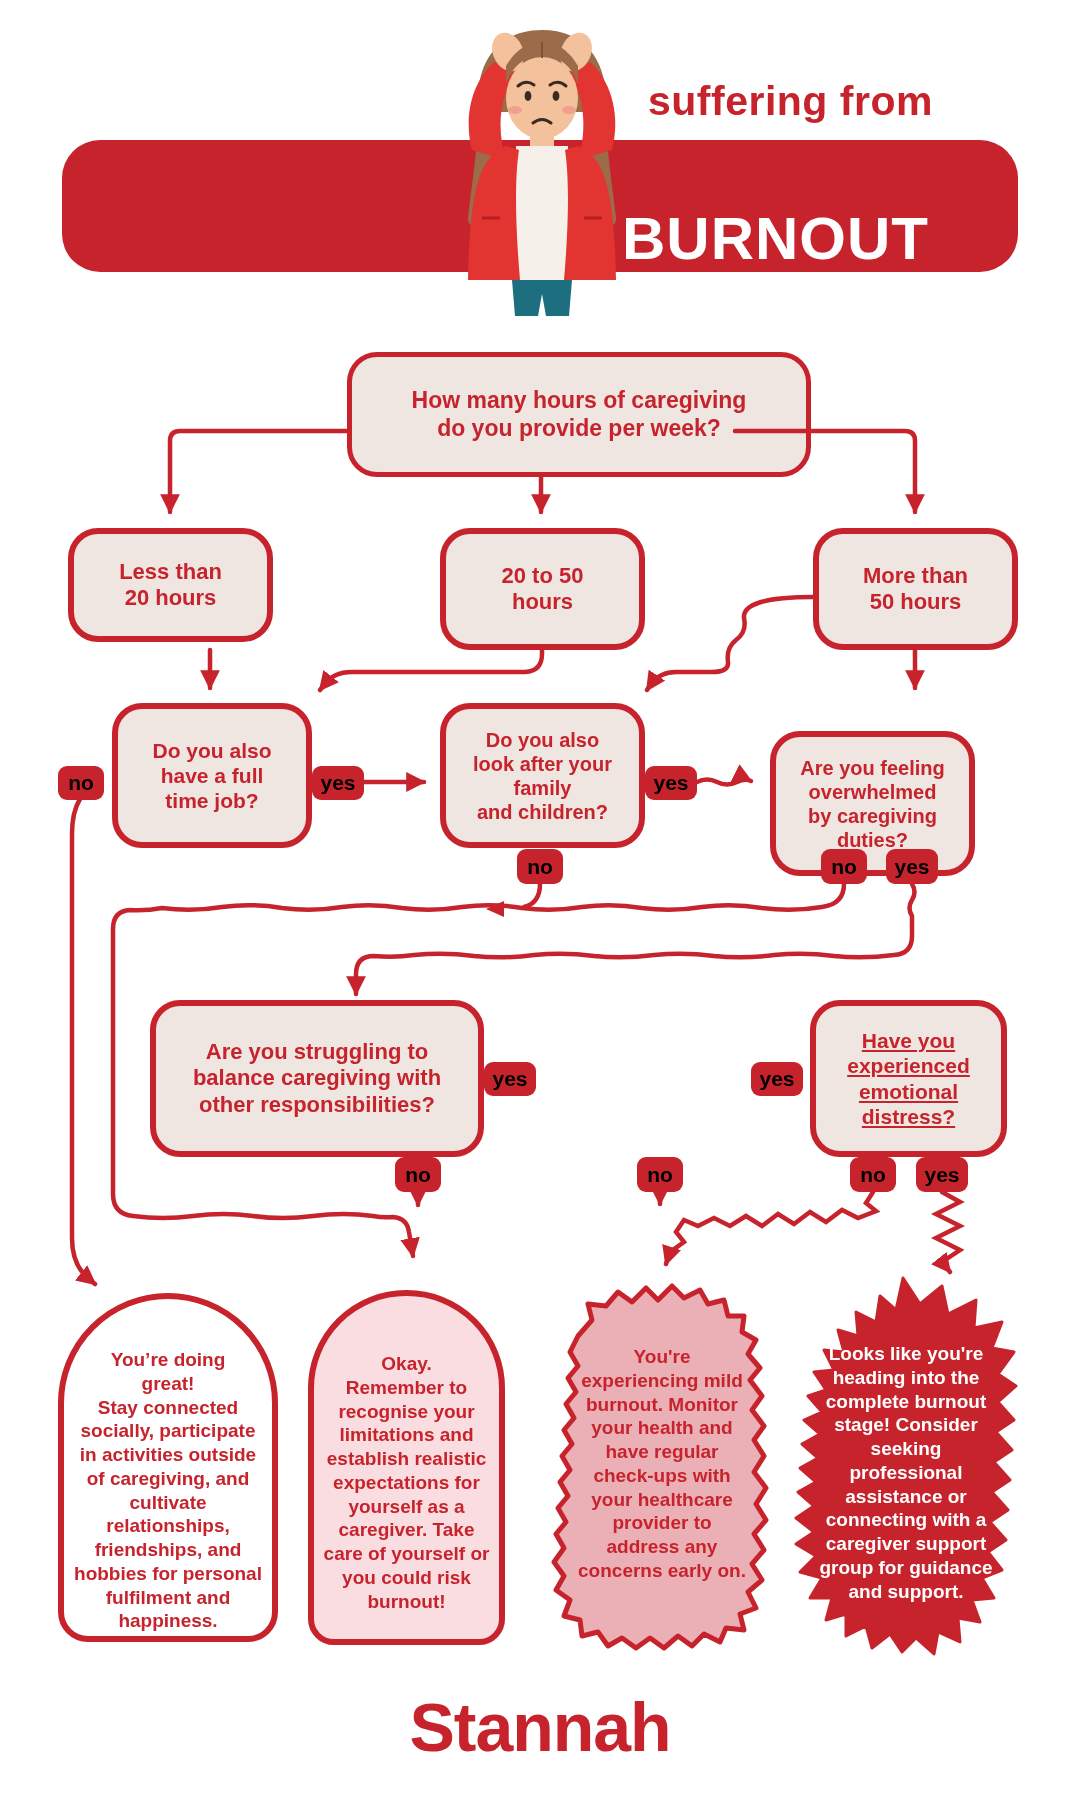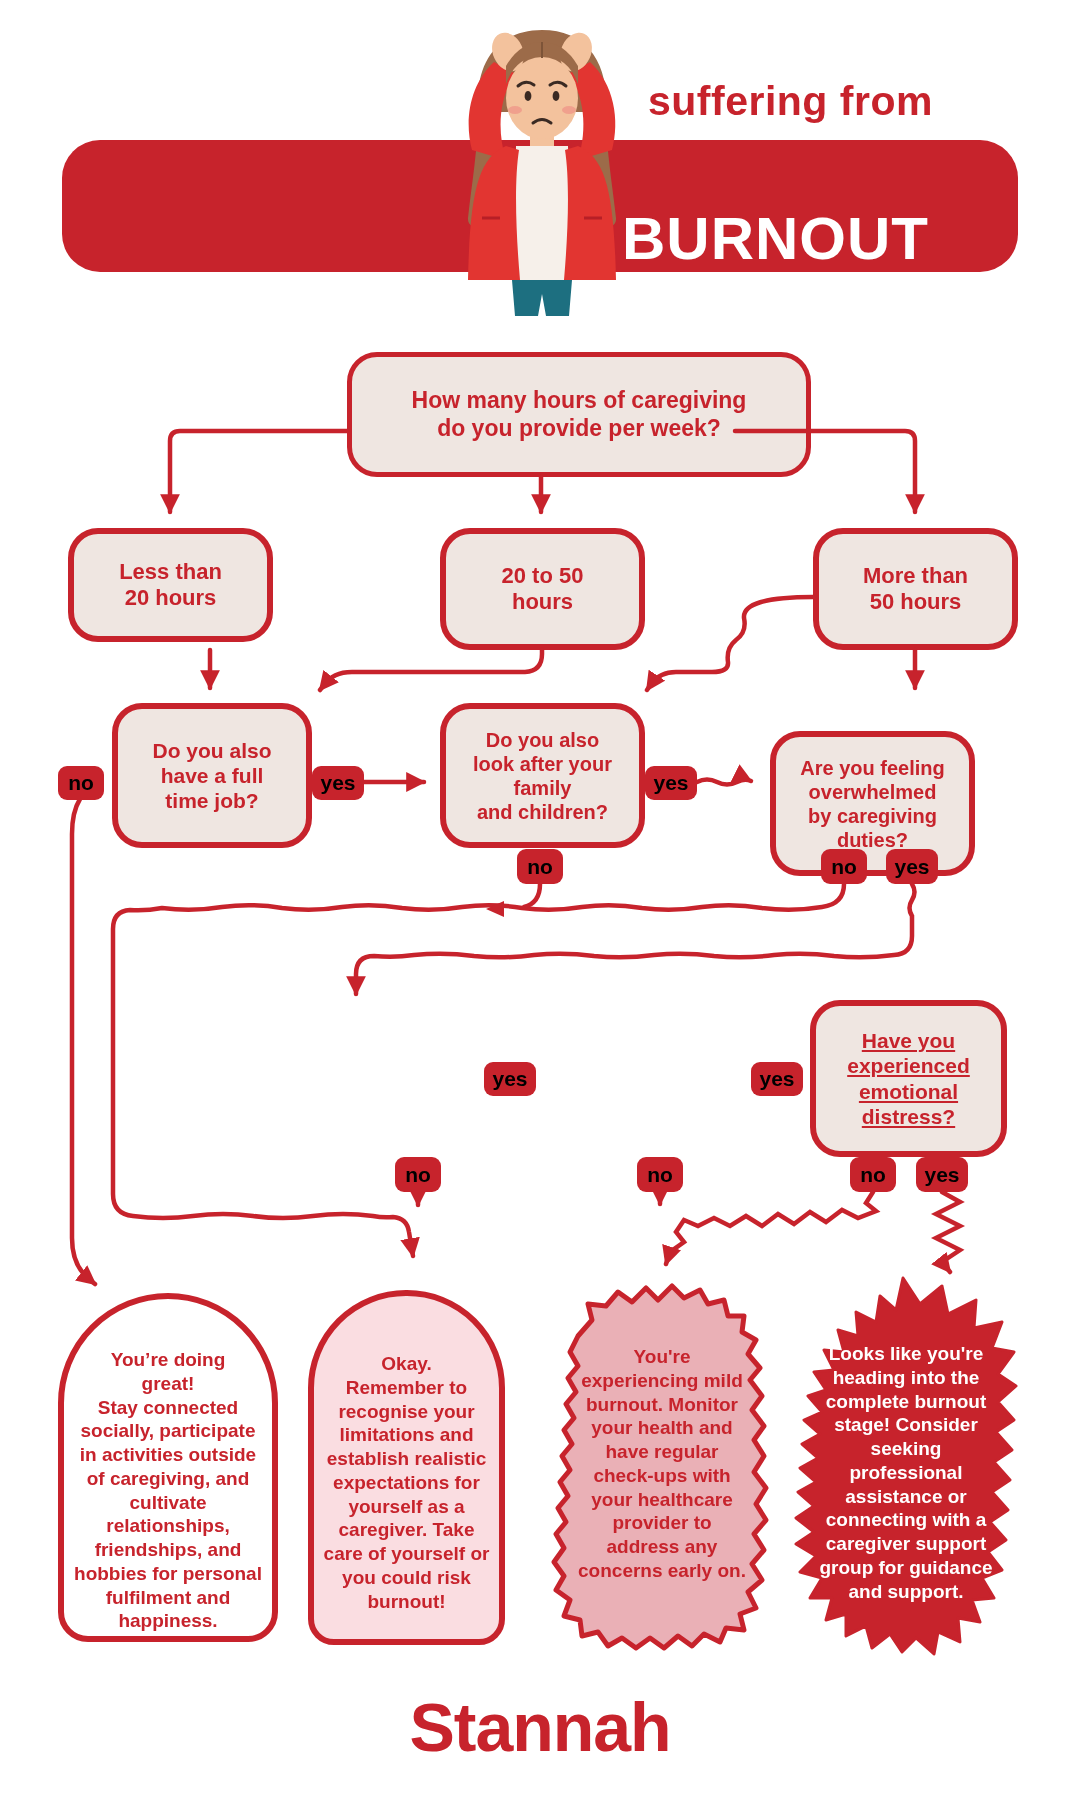--- a/index.html
+++ b/index.html
@@ -88,20 +88,23 @@
 time job?</div>
   <div class="qbox" style="left:440px;top:703px;width:205px;height:145px;font-size:20px;">Do you also
 look after your
 family
 and children?</div>
   <div class="qbox" style="left:770px;top:703px;width:205px;height:145px;font-size:20px;margin-top:28px;">Are you feeling
 overwhelmed
 by caregiving
 duties?</div>
 
+  <div class="qbox" style="left:150px;top:1000px;width:334px;height:157px;font-size:22px;">Are you struggling to
+balance caregiving with
+other responsibilities?</div>
   <div class="qbox" style="left:810px;top:1000px;width:197px;height:157px;font-size:21px;text-decoration:underline;">Have you
 experienced
 emotional
 distress?</div>
 
   <div class="tag" style="left:58px;top:766px;width:46px;height:34px;">no</div>
   <div class="tag" style="left:312px;top:766px;width:52px;height:34px;">yes</div>
   <div class="tag" style="left:645px;top:766px;width:52px;height:34px;">yes</div>
   <div class="tag" style="left:517px;top:849px;width:46px;height:35px;">no</div>
   <div class="tag" style="left:821px;top:849px;width:46px;height:35px;">no</div>

